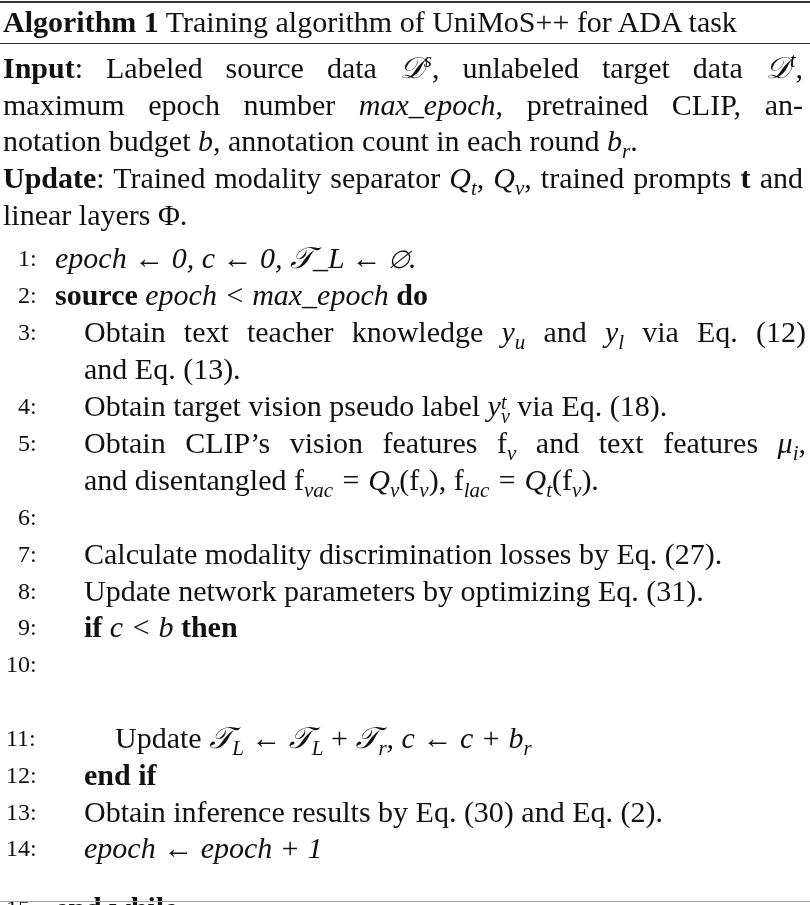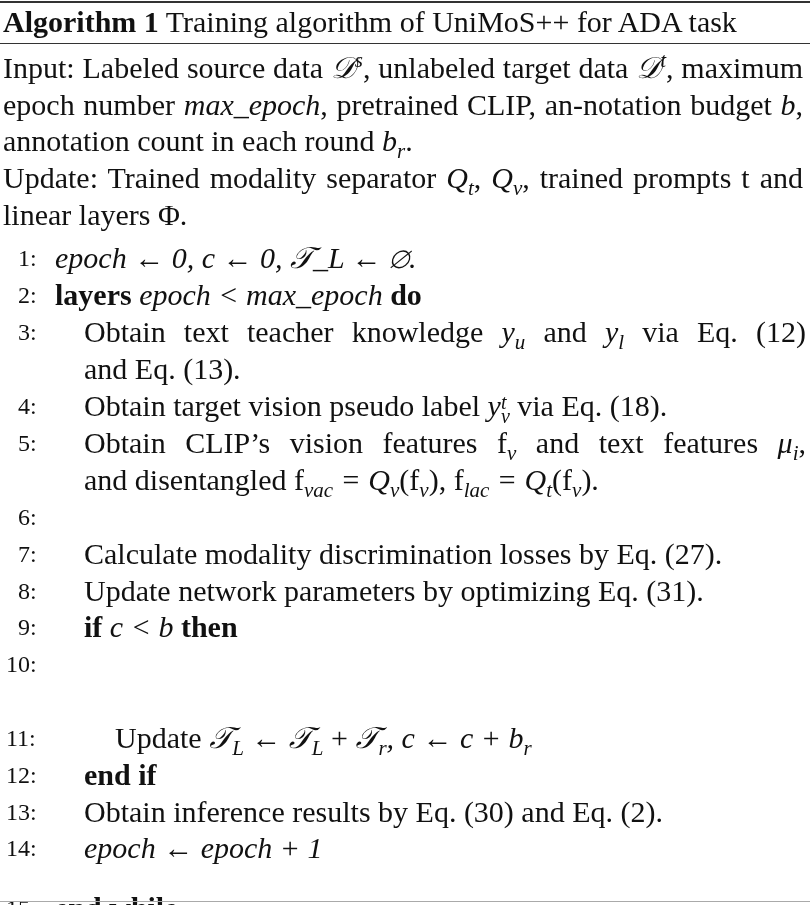--- a/index.html
+++ b/index.html
@@ -15,21 +15,21 @@
     .caption {
       position: absolute; left: 3px; top: 4px; white-space: nowrap;
       font-family: "Liberation Serif", serif; font-size: 30px; line-height: 36px;
     }
     .caption .lbl { font-weight: bold; }
     .io {
       position: absolute; left: 3px; width: 800px;
       font-family: "Liberation Serif", serif; font-size: 30px; line-height: 36.5px;
       text-align: justify;
     }
-    .io b { font-weight: normal; }
+    .io b { font-weight: bold; }
     .m { font-style: italic; font-family: "Liberation Serif", serif; }
     sub, sup { font-size: 70%; line-height: 0; }
     .step {
       position: absolute; left: 0; width: 806px;
       font-family: "Liberation Serif", serif; font-size: 30px; line-height: 36.5px;
     }
     .num { position: absolute; left: 18px; font-size: 24px; }
     .num.two { left: 6px; }
     .body { position: absolute; text-align: justify; }
     .kw { font-weight: bold; }
@@ -54,21 +54,21 @@
     <b>Update</b><span>: Trained modality separator </span><span class="m">Q</span><sub class="m">t</sub><span>, </span><span class="m">Q</span><sub class="m">v</sub><span>, trained prompts </span><b>t</b><span> and linear layers Φ.</span>
   </div>
 
   <div class="step" style="top:240px;height:37px;">
     <span class="num">1:</span>
     <span class="body m" style="left:55px;">epoch ← 0, c ← 0, 𝒯_L ← ∅.</span>
   </div>
 
   <div class="step" style="top:277px;height:37px;">
     <span class="num">2:</span>
-    <span class="body" style="left:55px;"><span class="kw">layers</span> <span class="m">epoch &lt; max_epoch</span> <span class="kw">do</span></span>
+    <span class="body" style="left:55px;"><span class="kw">source</span> <span class="m">epoch &lt; max_epoch</span> <span class="kw">do</span></span>
   </div>
 
   <div class="step" style="top:314px;height:74px;">
     <span class="num">3:</span>
     <span class="body" style="left:84px;width:722px;">
         <span class="justify-line" style="display:block;"><span>Obtain text teacher knowledge </span><span class="m">y</span><sub class="m">u</sub><span> and </span><span class="m">y</span><sub class="m">l</sub><span> via Eq. (12)</span></span>
         <span style="display:block;">and Eq. (13).</span>
       </span>
   </div>
 

